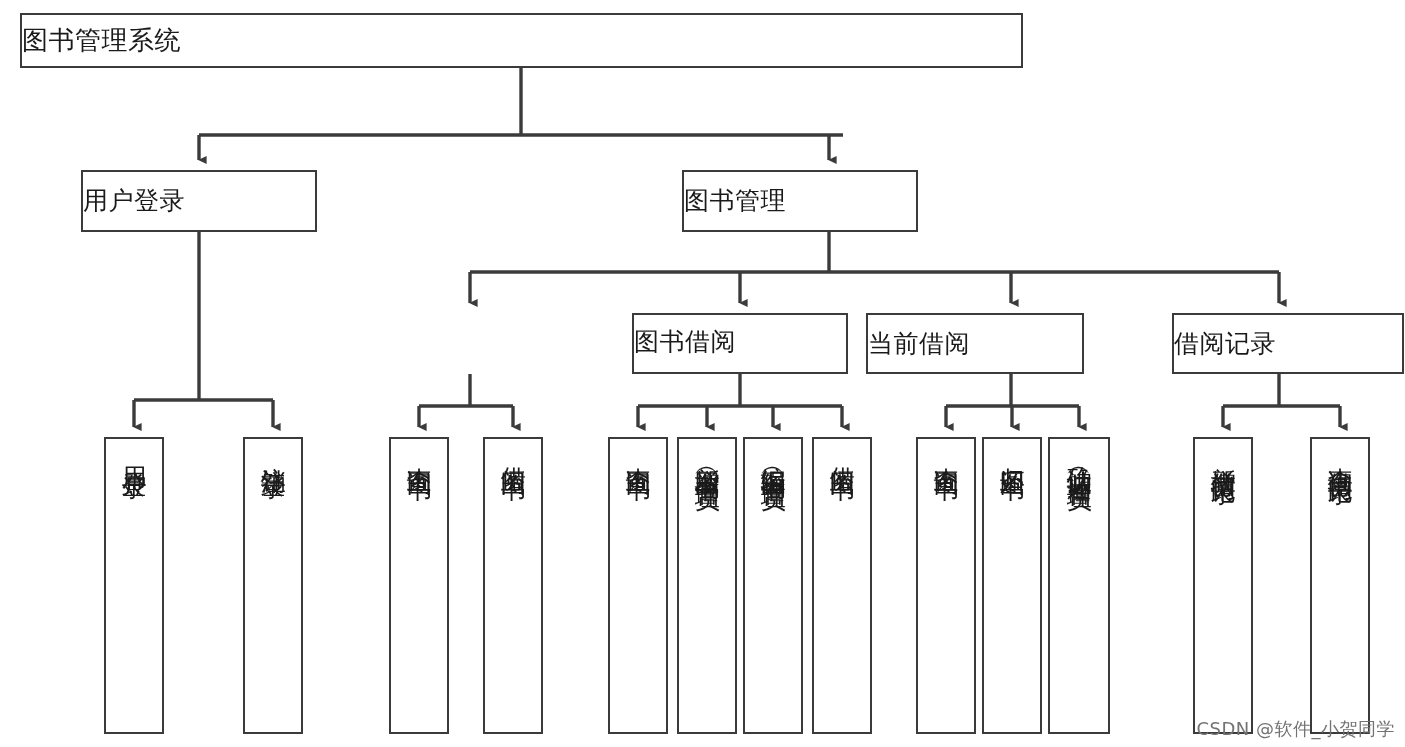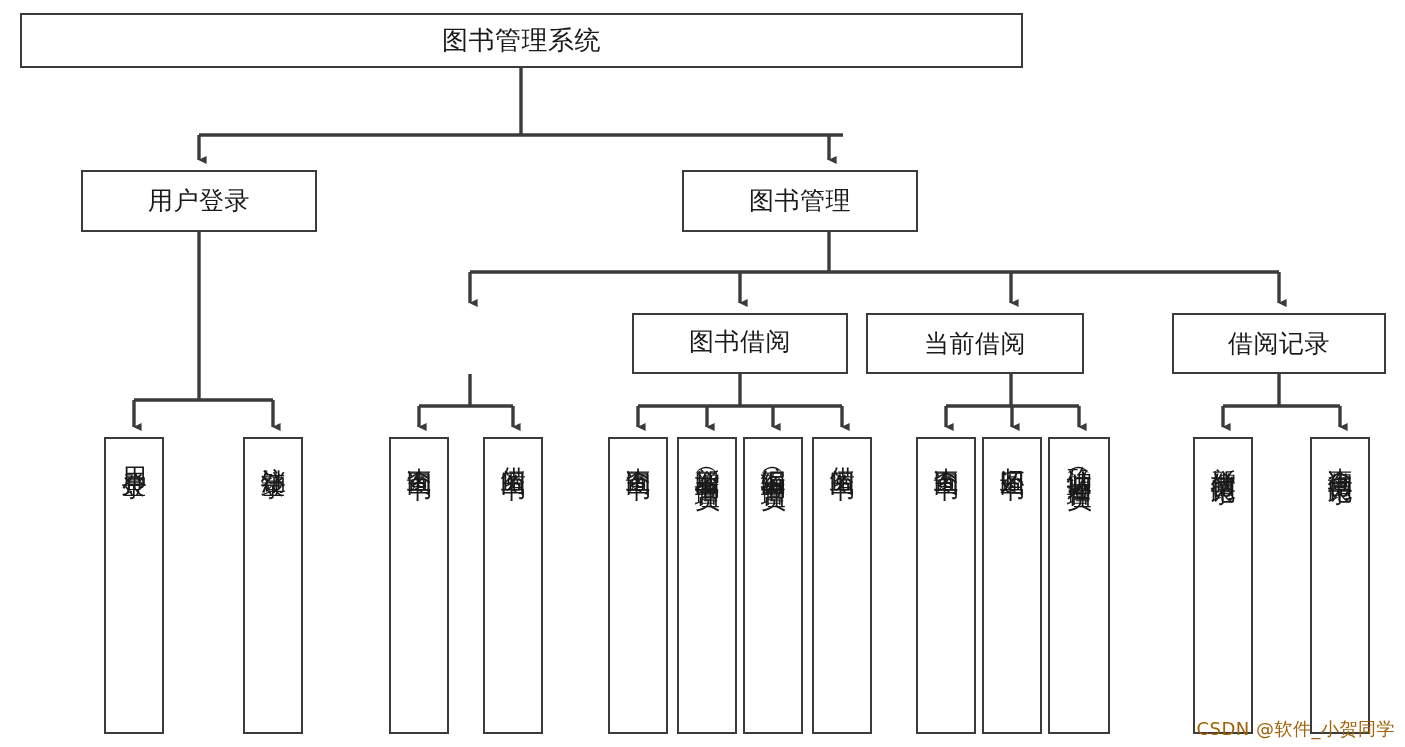--- a/index.html
+++ b/index.html
@@ -25,21 +25,21 @@
     width: 1405px;
     height: 747px;
   }
   .node {
     position: absolute;
     box-sizing: border-box;
     border: 2.5px solid #3b3b3b;
     background: #ffffff;
     display: flex;
     align-items: center;
-    justify-content: center;
+    justify-content: flex-start;
     color: #1a1a1a;
     z-index: 2;
   }
   .node-label {
     display: block;
     line-height: 1.18;
     letter-spacing: 0.5px;
     white-space: nowrap;
   }
   .node.horizontal .node-label {
@@ -57,21 +57,21 @@
     font-size: 25px;
     letter-spacing: 3px;
   }
   .node.root .node-label { font-size: 26px; }
 
   #watermark {
     position: absolute;
     right: 10px;
     bottom: 6px;
     font-size: 18px;
-    color: #a16207;
+    color: #737373;
     letter-spacing: 0.5px;
     z-index: 5;
     white-space: nowrap;
     pointer-events: none;
   }
 </style>
 </head>
 <body>
 
 <div id="diagram-canvas">
@@ -136,21 +136,21 @@
   <div class="node horizontal" style="left:682px; top:170px; width:236px; height:62px;">
     <span class="node-label">图书管理</span>
   </div>
 
   <div class="node horizontal" style="left:632px; top:313px; width:216px; height:61px;font-family:Liberation Mono, monospace;">
     <span class="node-label">图书借阅</span>
   </div>
   <div class="node horizontal" style="left:866px; top:313px; width:218px; height:61px;">
     <span class="node-label">当前借阅</span>
   </div>
-  <div class="node horizontal" style="left:1172px; top:313px; width:214px; height:61px;">
+  <div class="node horizontal" style="left:1172px; top:313px; width:232px; height:61px;">
     <span class="node-label">借阅记录</span>
   </div>
 
   <div class="node vertical" style="left:104px; top:437px; width:60px; height:297px;">
     <span class="node-label">用户登录</span>
   </div>
   <div class="node vertical" style="left:243px; top:437px; width:60px; height:297px;">
     <span class="node-label">注销登录</span>
   </div>
 

